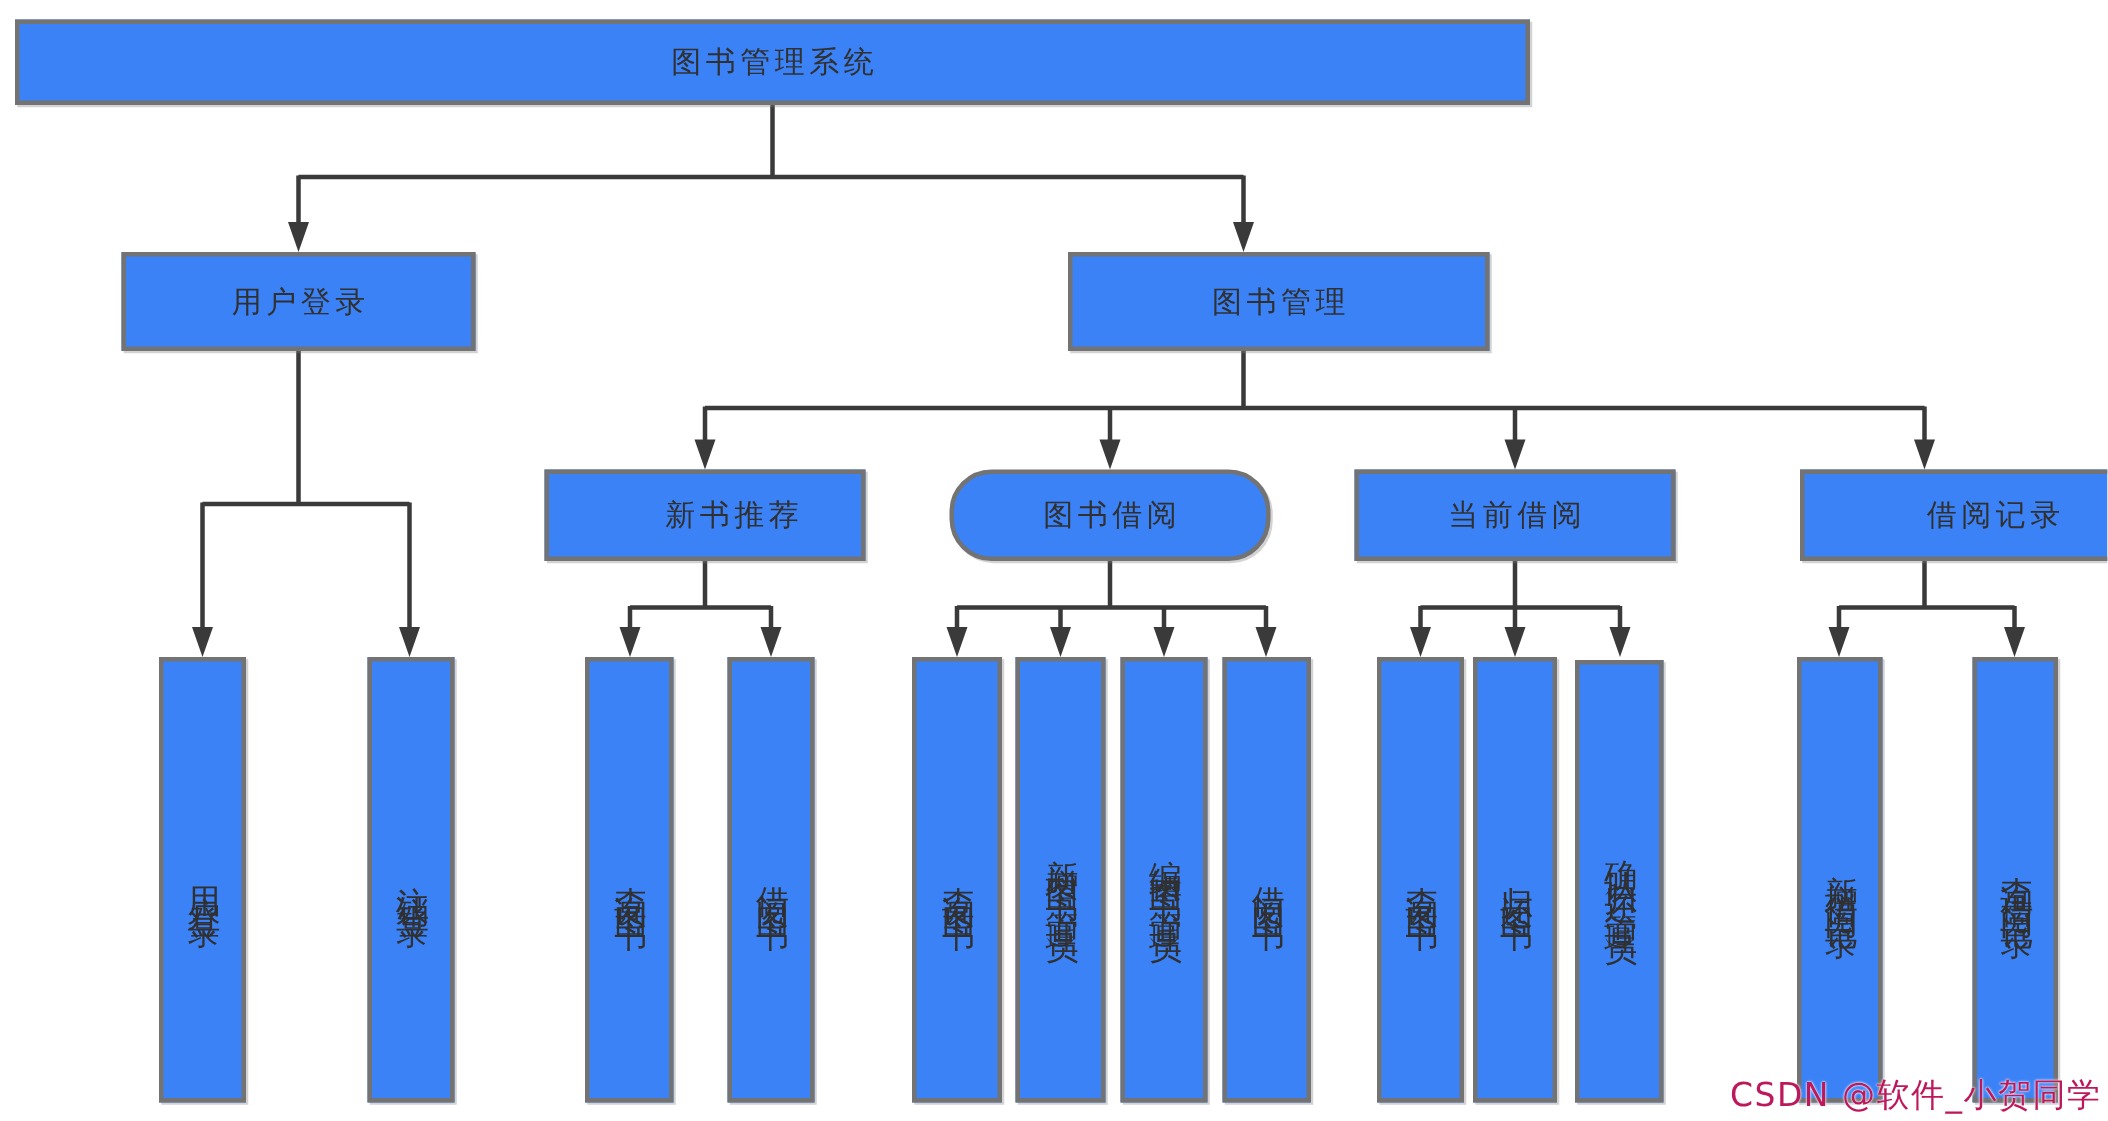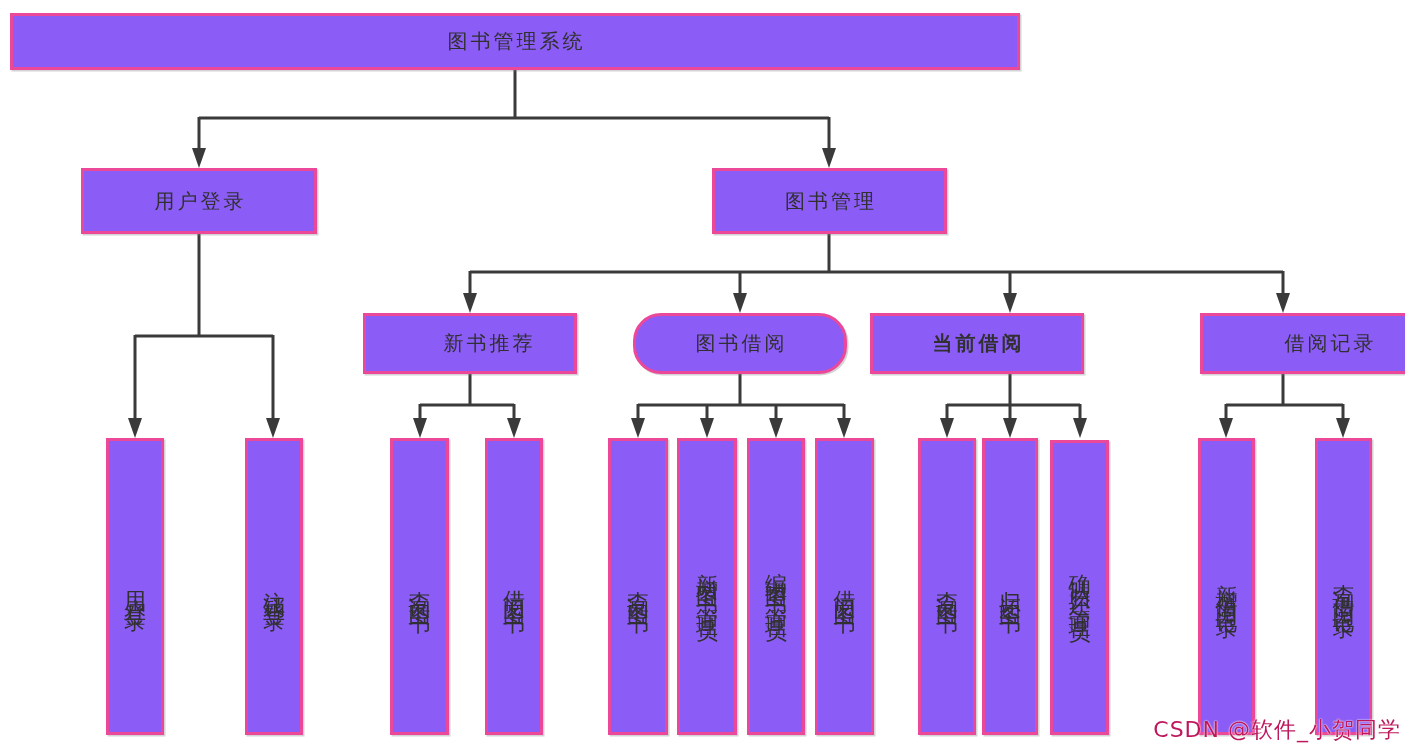--- a/index.html
+++ b/index.html
@@ -12,22 +12,22 @@
     overflow: hidden;
   }
   #lines {
     position: absolute;
     left: 0; top: 0;
     z-index: 1;
   }
   .node {
     position: absolute;
     box-sizing: border-box;
-    border: 3px solid #ec4899;
-    background: #8b5cf6;
+    border: 3px solid #737373;
+    background: #3b82f6;
     color: #303030;
     display: flex;
     align-items: center;
     justify-content: center;
     z-index: 2;
     box-shadow: 1.5px 1.5px 0 rgba(130,130,130,0.35);
   }
   .hnode {
     font-size: 20px;
     letter-spacing: 3px;
@@ -93,25 +93,25 @@
       <polygon points="1003,418 1017,418 1010,438"></polygon>
       <polygon points="1073,418 1087,418 1080,438"></polygon>
       <polygon points="1219,418 1233,418 1226,438"></polygon>
       <polygon points="1336,418 1350,418 1343,438"></polygon>
     </g>
   </svg>
 
   <div class="node hnode" style="left:10px; top:13px; width:1010px; height:57px;">图书管理系统</div>
 
   <div class="node hnode" style="left:81px; top:168px; width:236px; height:66px;">用户登录</div>
-  <div class="node hnode" style="left:712px; top:168px; width:235px; height:66px;">图书管理</div>
+  <div class="node hnode" style="left:712px; top:168px; width:281px; height:66px;">图书管理</div>
 
   <div class="node hnode" style="left:363px; top:313px; width:214px; height:61px;padding-left:36px;">新书推荐</div>
   <div class="node hnode" style="left:633px; top:313px; width:214px; height:61px;border-radius:28px;">图书借阅</div>
-  <div class="node hnode" style="left:870px; top:313px; width:214px; height:61px;font-weight:bold;">当前借阅</div>
+  <div class="node hnode" style="left:903px; top:313px; width:214px; height:61px;">当前借阅</div>
   <div class="node hnode" style="left:1200px; top:313px; width:258px; height:61px;">借阅记录</div>
 
   <div class="node vnode" style="left:106px; top:438px; width:58px; height:297px;">用户登录</div>
   <div class="node vnode" style="left:245px; top:438px; width:58px; height:297px;">注销登录</div>
 
   <div class="node vnode" style="left:390px; top:438px; width:59px; height:297px;">查询图书</div>
   <div class="node vnode" style="left:485px; top:438px; width:58px; height:297px;">借阅图书</div>
 
   <div class="node vnode" style="left:608px; top:438px; width:60px; height:297px;">查询图书</div>
   <div class="node vnode" style="left:677px; top:438px; width:60px; height:297px;">新增图书（管理员）</div>

